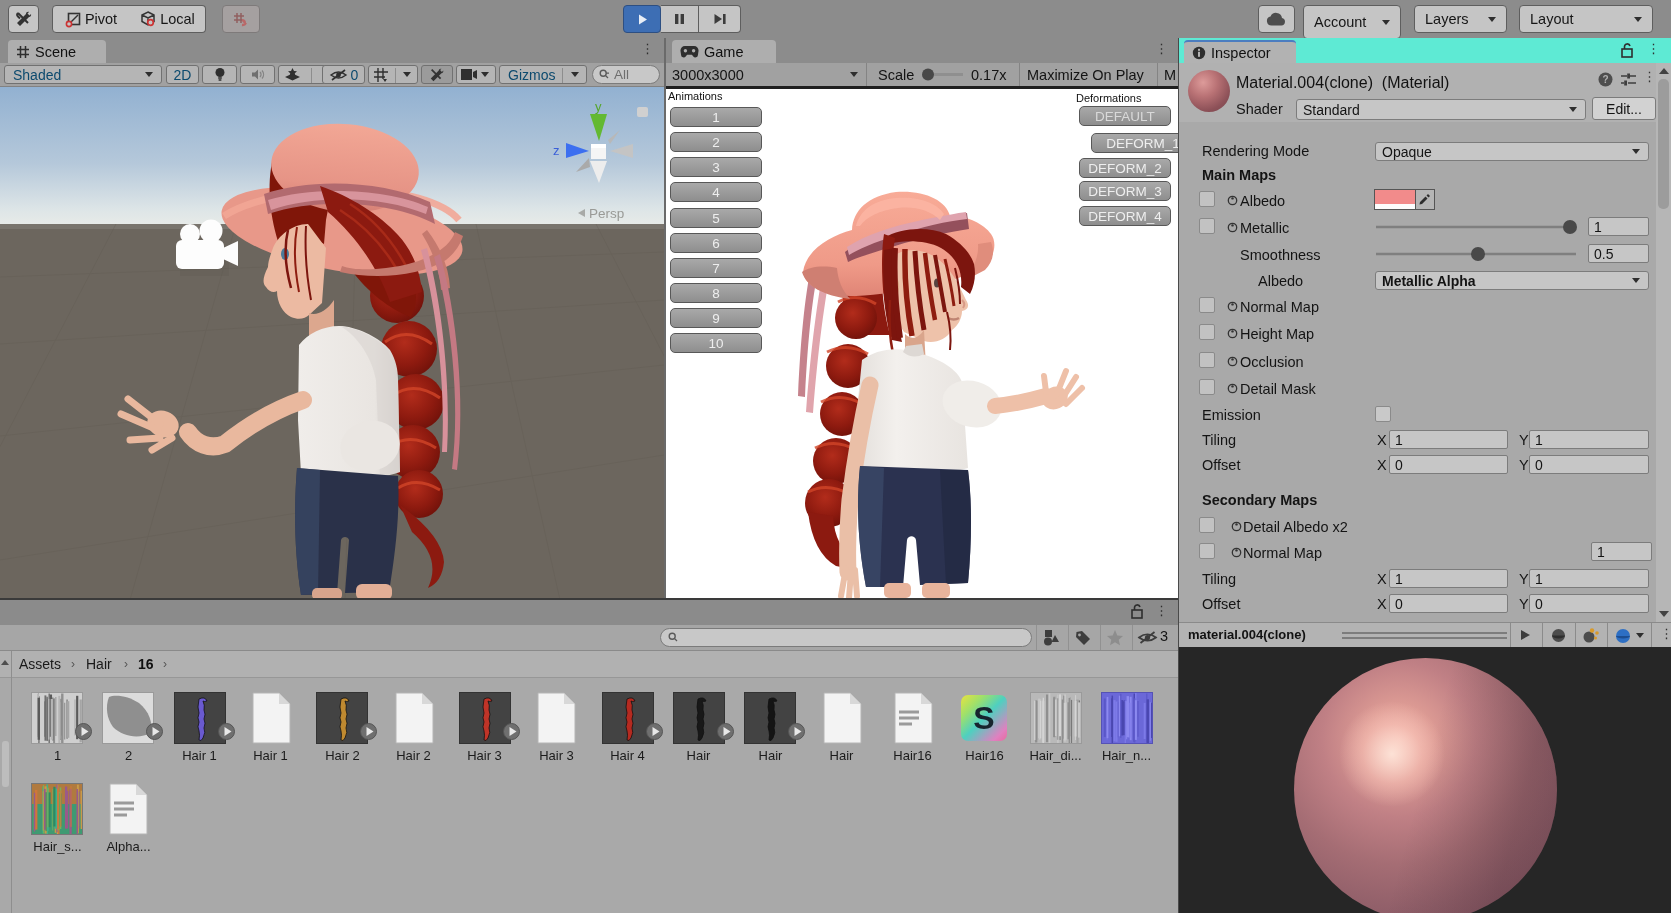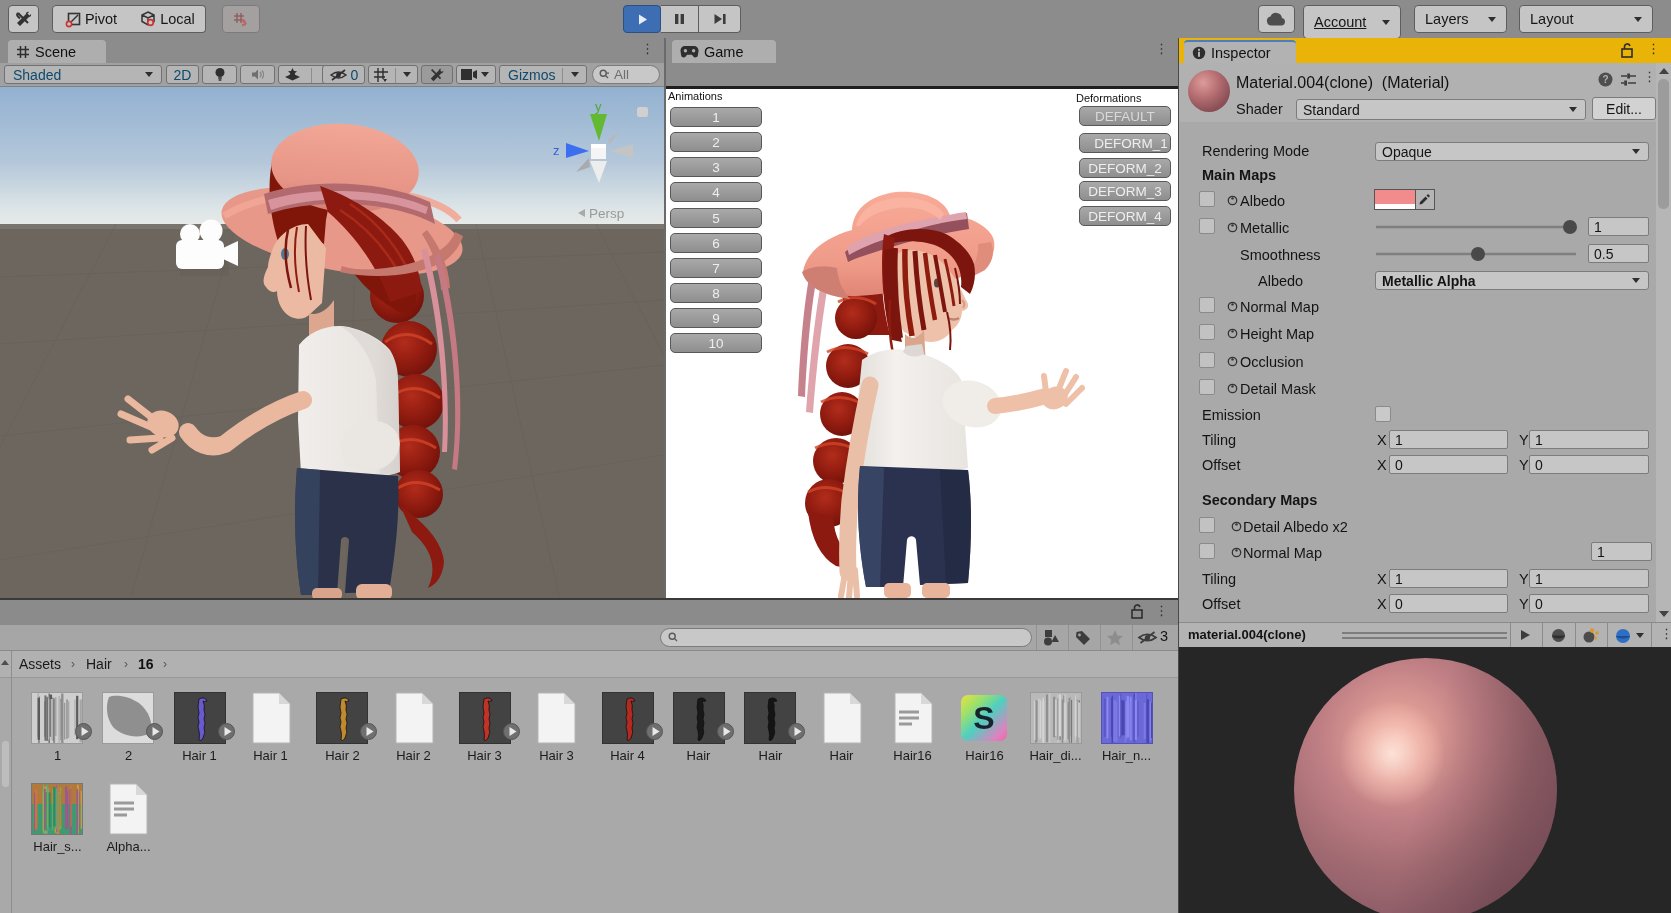--- a/index.html
+++ b/index.html
@@ -58,21 +58,21 @@
         <svg width="14" height="12" viewBox="0 0 14 12">
           <path d="M1.5 1 L9 6 L1.5 11 Z" fill="#3c3c3c"></path>
           <rect x="10" y="1" width="2.6" height="10" fill="#3c3c3c"></rect>
         </svg>
       </div>
 <div class="btn tbtn" style="left:1258px;width:37px;">
         <svg width="21" height="15" viewBox="0 0 21 15">
           <path d="M5.5 13.5 a4.5 4.5 0 0 1 -1 -8.9 a6 6 0 0 1 11.5 1.4 a3.8 3.8 0 0 1 -0.6 7.5 z" fill="#4d4d4d"></path>
         </svg>
       </div>
-<div class="btn tbtn" style="left:1303px;width:98px;justify-content:space-between;padding:16px 10px;text-decoration:underline;">Account<span class="caret"></span></div>
+<div class="btn tbtn" style="left:1303px;width:98px;justify-content:space-between;padding:16px 10px;">Account<span class="caret"></span></div>
 <div class="btn tbtn" style="left:1414px;width:93px;justify-content:space-between;padding:0 10px;">Layers<span class="caret"></span></div>
 <div class="btn tbtn" style="left:1519px;width:134px;justify-content:space-between;padding:0 10px;">Layout<span class="caret"></span></div>
 </div>
 
 <div class="abs" id="scenetabs" style="left:0;top:38px;width:664px;height:25px;background:#8c8c8c;">
 <div class="tab" style="left:8px;width:98px;"><svg width="14" height="14" viewBox="0 0 14 14" style="margin-right:5px;">
           <path d="M4.5 1 V13 M9.5 1 V13 M1 4.5 H13 M1 9.5 H13" stroke="#2e2e2e" stroke-width="1.5"></path>
         </svg>Scene</div>
 <div class="abs" style="left:641px;top:3px;color:#2e2e2e;font-size:13px;letter-spacing:0;">⋮</div>
 </div>
@@ -242,36 +242,51 @@
 
 <div class="abs" style="left:664px;top:38px;width:2px;height:562px;background:#6a6a6a;"></div>
 <div class="abs" id="gametabs" style="left:666px;top:38px;width:512px;height:25px;background:#8c8c8c;">
 <div class="tab" style="left:6px;width:104px;"><svg width="19" height="13" viewBox="0 0 19 13" style="margin-right:5px;">
           <path d="M5 1 h9 a4.5 4.5 0 0 1 4.5 5 l-0.6 4.2 a2.6 2.6 0 0 1 -4.6 1.3 l-1.4 -1.7 h-4.8 l-1.4 1.7 a2.6 2.6 0 0 1 -4.6 -1.3 L0.5 6 A4.5 4.5 0 0 1 5 1 Z" fill="#2e2e2e"></path>
           <circle cx="5.4" cy="5.8" r="1.7" fill="#aeaeae"></circle>
           <circle cx="13.6" cy="5.8" r="1.7" fill="#aeaeae"></circle>
         </svg>Game</div>
 <div class="abs" style="left:489px;top:3px;color:#2e2e2e;font-size:13px;">⋮</div>
 </div>
+<div class="ptool" style="left:666px;top:63px;width:512px;">
+<div class="abs" style="left:6px;top:0;width:194px;height:23px;display:flex;align-items:center;font-size:14.5px;color:#141414;">3000x3000</div>
+<span class="caret" style="position:absolute;left:184px;top:9px;"></span>
+<div class="vdiv" style="left:200px;top:0;height:23px;background:#848484;"></div>
+<div class="abs" style="left:212px;top:0;height:23px;display:flex;align-items:center;font-size:14.5px;color:#141414;">Scale</div>
+<svg class="abs" style="left:252px;top:0;" width="60" height="23" viewBox="0 0 60 23">
+        <line x1="10" y1="11.5" x2="45" y2="11.5" stroke="#8f8f8f" stroke-width="3"></line>
+        <circle cx="10" cy="11.5" r="6" fill="#484848"></circle>
+      </svg>
+<div class="abs" style="left:305px;top:0;height:23px;display:flex;align-items:center;font-size:14.5px;color:#141414;">0.17x</div>
+<div class="vdiv" style="left:353px;top:0;height:23px;background:#848484;"></div>
+<div class="abs" style="left:361px;top:0;height:23px;display:flex;align-items:center;font-size:14.5px;color:#141414;">Maximize On Play</div>
+<div class="vdiv" style="left:491px;top:0;height:23px;background:#848484;"></div>
+<div class="abs" style="left:498px;top:0;height:23px;display:flex;align-items:center;font-size:14.5px;color:#141414;">M</div>
+</div>
 <div class="abs" style="left:666px;top:86px;width:512px;height:3px;background:#1f1f1f;"></div>
 <div class="abs" id="gameview" style="left:666px;top:89px;width:512px;height:509px;overflow:hidden;background:#ffffff;">
 <div class="abs" style="left:2px;top:1px;font-size:11px;color:#111;">Animations</div>
 <div class="abs" style="left:410px;top:3px;font-size:11px;color:#111;">Deformations</div>
 <div class="gbtn" style="left:4px;top:18px;">1</div>
 <div class="gbtn" style="left:4px;top:43px;">2</div>
 <div class="gbtn" style="left:4px;top:68px;">3</div>
 <div class="gbtn" style="left:4px;top:93px;">4</div>
 <div class="gbtn" style="left:4px;top:119px;">5</div>
 <div class="gbtn" style="left:4px;top:144px;">6</div>
 <div class="gbtn" style="left:4px;top:169px;">7</div>
 <div class="gbtn" style="left:4px;top:194px;">8</div>
 <div class="gbtn" style="left:4px;top:219px;">9</div>
 <div class="gbtn" style="left:4px;top:244px;">10</div>
 <div class="gbtn" style="left:413px;top:17px;color:#d9d9d9;">DEFAULT</div>
-<div class="gbtn" style="left:413px;top:44px;padding-left:12px;">DEFORM_1</div>
+<div class="gbtn" style="left:425px;top:44px;padding-left:12px;">DEFORM_1</div>
 <div class="gbtn" style="left:413px;top:69px;">DEFORM_2</div>
 <div class="gbtn" style="left:413px;top:92px;">DEFORM_3</div>
 <div class="gbtn" style="left:413px;top:117px;">DEFORM_4</div>
 <svg class="abs" style="left:0;top:0;" width="512" height="509" viewBox="666 89 512 509" id="gamechar">
 <defs>
 <radialGradient id="bub2" cx="0.42" cy="0.38" r="0.75">
             <stop offset="0" stop-color="#b22c1b"></stop>
             <stop offset="0.55" stop-color="#8d1a0f"></stop>
             <stop offset="1" stop-color="#660f08"></stop>
           </radialGradient>
@@ -615,21 +630,21 @@
       <div class="tile-label" style="left:22px;top:161px;">Hair_s...</div>
 <div class="abs" style="left:102px;top:105px;width:52px;height:52px;"><svg width="52" height="52">
           <path d="M8 1 h26 l11 11 v39 h-37 z" fill="#f3f3f3" stroke="#b5b5b5" stroke-width="1"></path>
           <path d="M34 1 l11 11 h-11 z" fill="#d8d8d8"></path>
           <path d="M12 20 h20 M12 26 h20 M12 32 h13" stroke="#9a9a9a" stroke-width="3"></path>
         </svg></div>
       <div class="tile-label" style="left:93px;top:161px;">Alpha...</div>
 </div>
 
 <div class="abs" style="left:1178px;top:38px;width:1px;height:875px;background:#4a4a4a;"></div>
-<div class="abs" id="insptabs" style="left:1179px;top:38px;width:492px;height:25px;background:#eab308;">
+<div class="abs" id="insptabs" style="left:1179px;top:38px;width:492px;height:25px;background:#5eead4;">
 <div class="tab" style="left:5px;width:112px;border-top:2px solid #4c7dc0;background:#b2b2b2;"><svg width="14" height="14" viewBox="0 0 14 14" style="margin-right:5px;">
           <circle cx="7" cy="7" r="6.2" fill="#2e2e2e"></circle>
           <rect x="6" y="5.8" width="2" height="5" fill="#b2b2b2"></rect>
           <rect x="6" y="2.8" width="2" height="2" fill="#b2b2b2"></rect>
         </svg>Inspector</div>
 <div class="abs" style="left:441px;top:5px;"><svg width="14" height="15" viewBox="0 0 14 15">
           <rect x="2" y="6" width="10" height="8" fill="none" stroke="#2e2e2e" stroke-width="1.6"></rect>
           <path d="M4.5 6 V3.5 A2.8 2.8 0 0 1 10 3" fill="none" stroke="#2e2e2e" stroke-width="1.6"></path>
         </svg></div>
 <div class="abs" style="left:468px;top:3px;color:#2e2e2e;font-size:13px;">⋮</div>

